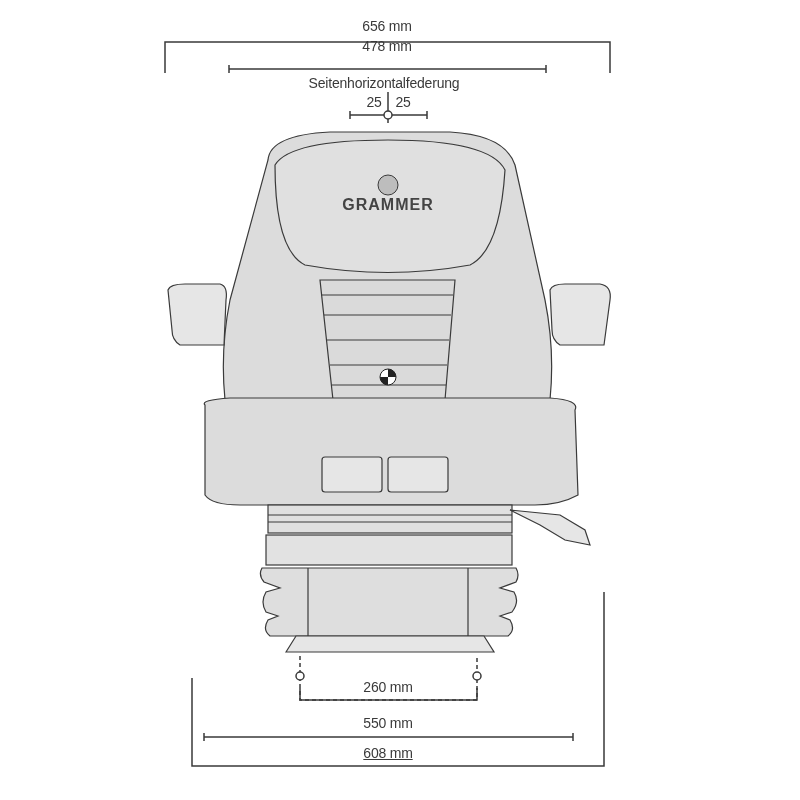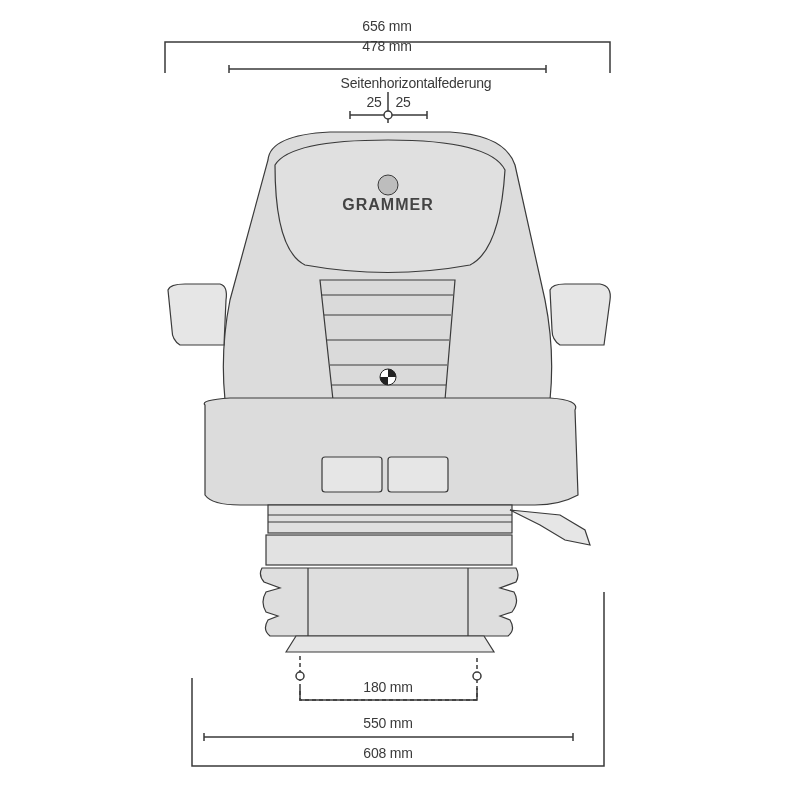--- a/index.html
+++ b/index.html
@@ -66,19 +66,19 @@
     <path d="M300 688 V700 H477 V688"></path>
     <circle cx="300" cy="676" r="4" fill="#fff"></circle>
     <circle cx="477" cy="676" r="4" fill="#fff"></circle>
     <path d="M204 737 H573 M204 733 V741 M573 733 V741"></path>
     <path d="M192 678 V766 H604 V592"></path>
   </g>
 </svg>
 
 <div class="lbl" style="left:387px;top:18px;">656 mm</div>
 <div class="lbl" style="left:387px;top:38px;">478 mm</div>
-<div class="lbl" style="left:416px;top:75px;">Seitenhorizontalfederung</div>
+<div class="lbl" style="left:384px;top:75px;">Seitenhorizontalfederung</div>
 <div class="lbl" style="left:374px;top:94px;">25</div>
 <div class="lbl" style="left:403px;top:94px;">25</div>
 <div class="lbl" style="left:388px;top:196px;font-size:16px;font-weight:bold;letter-spacing:1px;color:#444;">GRAMMER</div>
-<div class="lbl" style="left:388px;top:679px;">180 mm</div>
+<div class="lbl" style="left:388px;top:679px;">260 mm</div>
 <div class="lbl" style="left:388px;top:715px;">550 mm</div>
-<div class="lbl" style="left:388px;top:745px;">608 mm</div>
+<div class="lbl" style="left:388px;top:745px;text-decoration:underline;">608 mm</div>
 
 </body></html>

